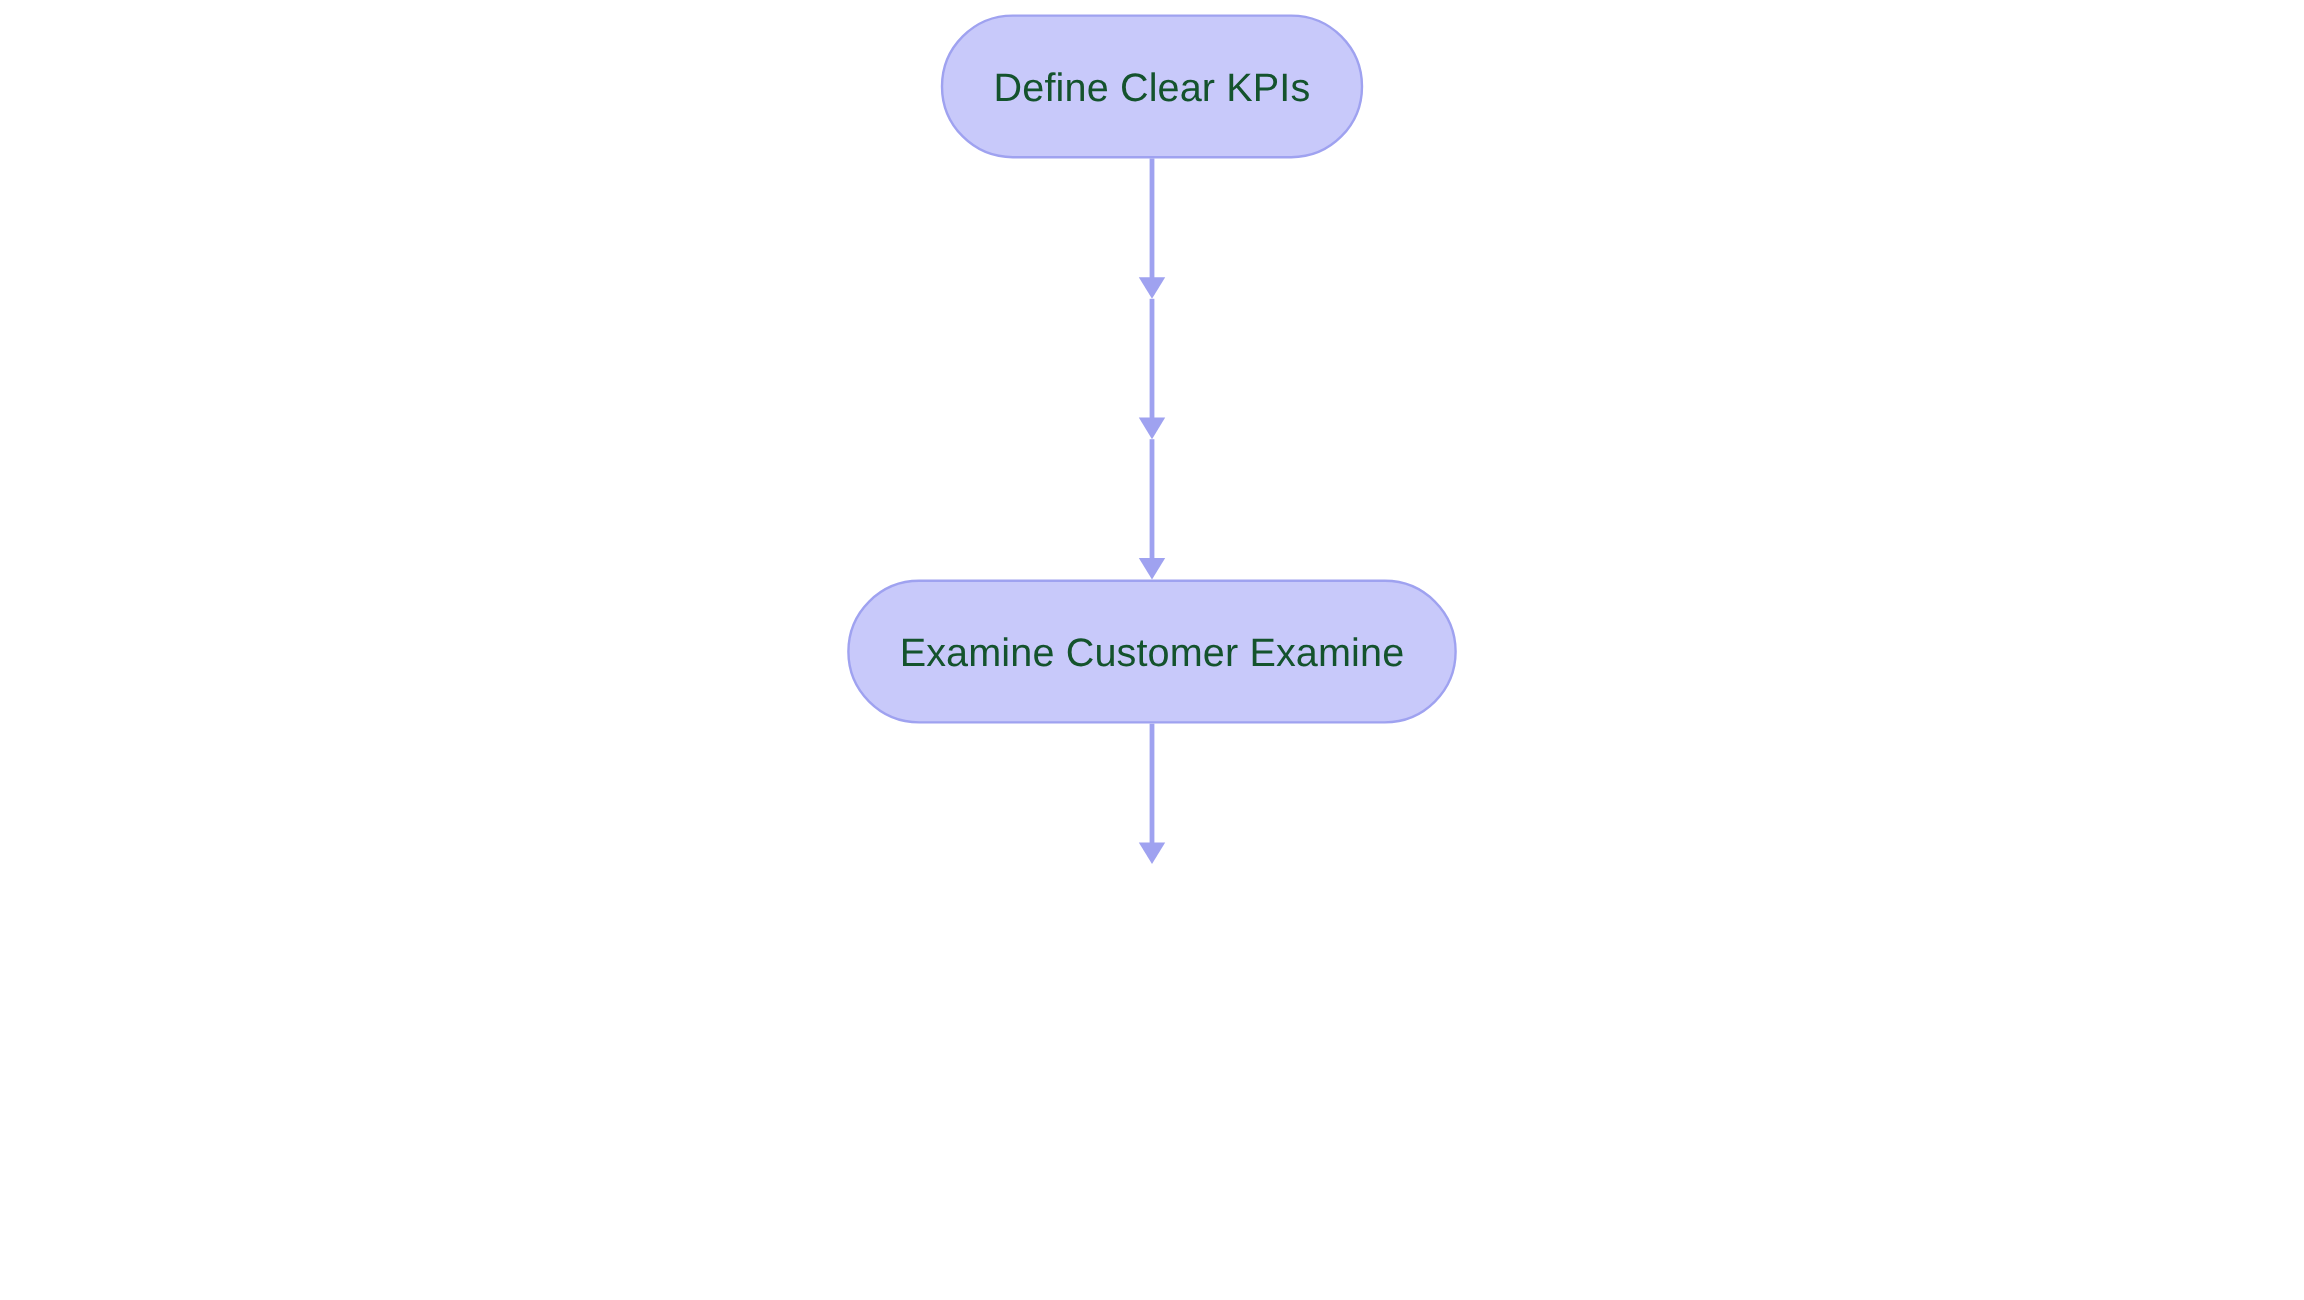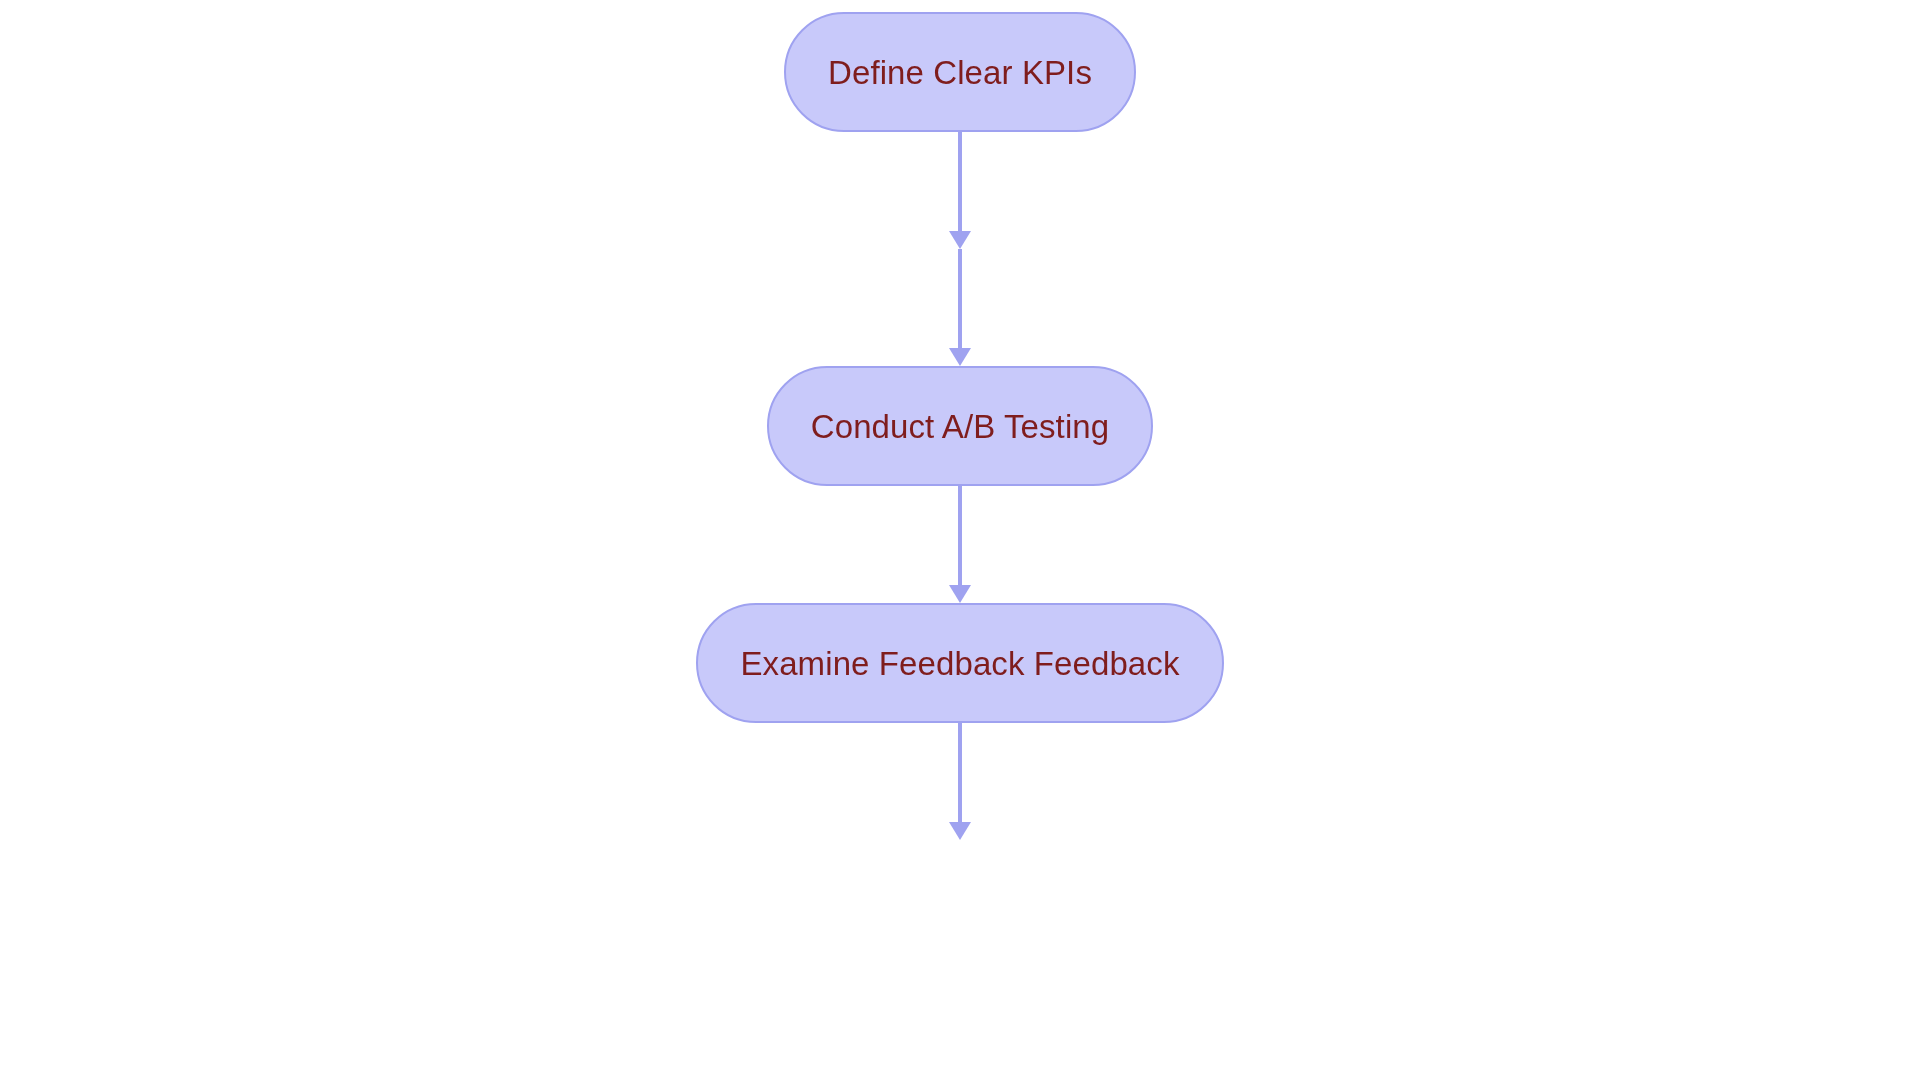--- a/index.html
+++ b/index.html
@@ -42,21 +42,21 @@
     background: #c8c9fa;
     border: 2px solid #9fa2f0;
     display: flex;
     align-items: center;
     justify-content: center;
     padding: 0 42px;
     white-space: nowrap;
   }
 
   .node-label {
-    color: #7f1d1d;
+    color: #14532d;
     font-size: 33px;
     font-weight: 400;
     letter-spacing: 0.1px;
     line-height: 1;
   }
 
   .connector {
     width: 26px;
     height: 117px;
     position: relative;
@@ -97,31 +97,28 @@
       <div class="stem"></div>
       <div class="head"></div>
     </div>
 
 
     <div class="connector">
       <div class="stem"></div>
       <div class="head"></div>
     </div>
 
-    <div class="node">
-      <span class="node-label">Conduct A/B Testing</span>
-    </div>
 
     <div class="connector">
       <div class="stem"></div>
       <div class="head"></div>
     </div>
 
     <div class="node">
-      <span class="node-label">Examine Feedback Feedback</span>
+      <span class="node-label">Examine Customer Examine</span>
     </div>
 
     <div class="connector">
       <div class="stem"></div>
       <div class="head"></div>
     </div>
 
 
   </div>
 </div>

